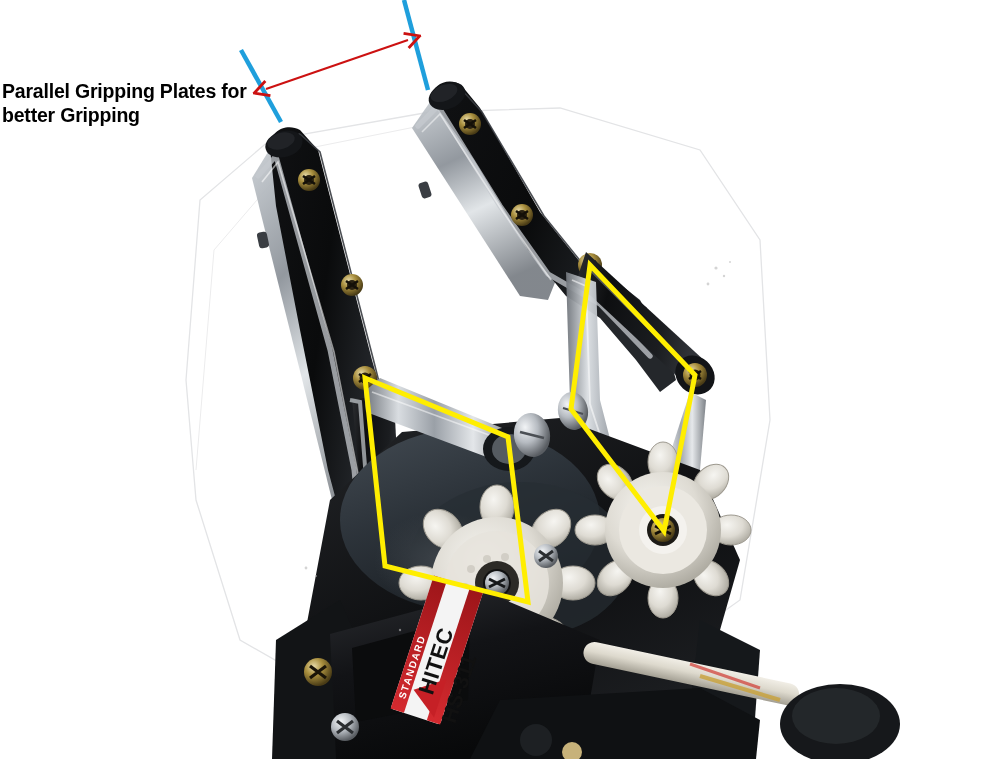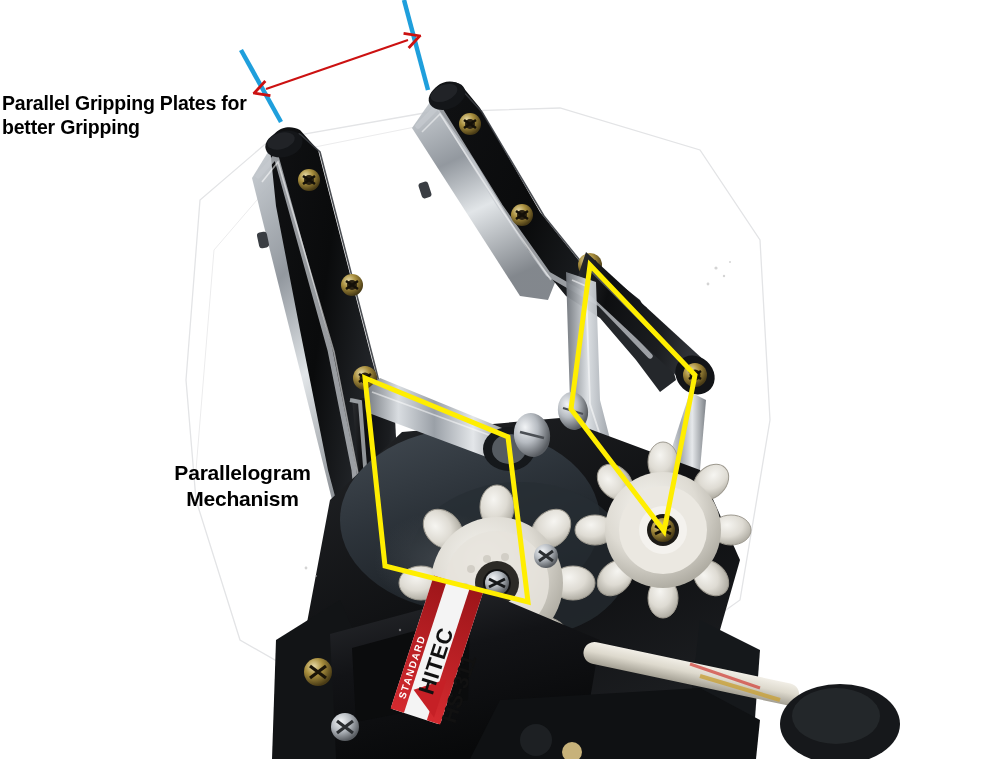--- a/index.html
+++ b/index.html
@@ -16,21 +16,21 @@
   .anno-label{
     position:absolute;
     font-weight:bold;
     color:#000000;
     line-height:1.22;
     letter-spacing:-0.2px;
     white-space:pre-line;
     user-select:none;
   }
   #label-plates{
-    left:2px; top:92px;
+    left:2px; top:80px;
     font-size:19.5px;
     text-align:left;
     width:270px;
   }
   #label-parallelogram{
     left:150px; top:460px;
     font-size:21px;
     text-align:center;
     width:185px;
   }
@@ -368,16 +368,14 @@
 
     <line x1="266" y1="89" x2="408" y2="40" stroke="#cc1111" stroke-width="2" marker-start="url(#arrL)" marker-end="url(#arrR)"></line>
 
     <polygon points="365,378 508,437 528,602 385,566" fill="none" stroke="#ffee00" stroke-width="5" stroke-linejoin="miter"></polygon>
     <polygon points="590,265 695,375 664,531 571,409" fill="none" stroke="#ffee00" stroke-width="5" stroke-linejoin="miter"></polygon>
   </svg>
 
   <div class="anno-label" id="label-plates">Parallel Gripping Plates for
 better Gripping</div>
 
-  <div class="anno-label" id="label-parallelogram">Parallelogram
-Mechanism</div>
 
 </div>
 
 </body></html>

